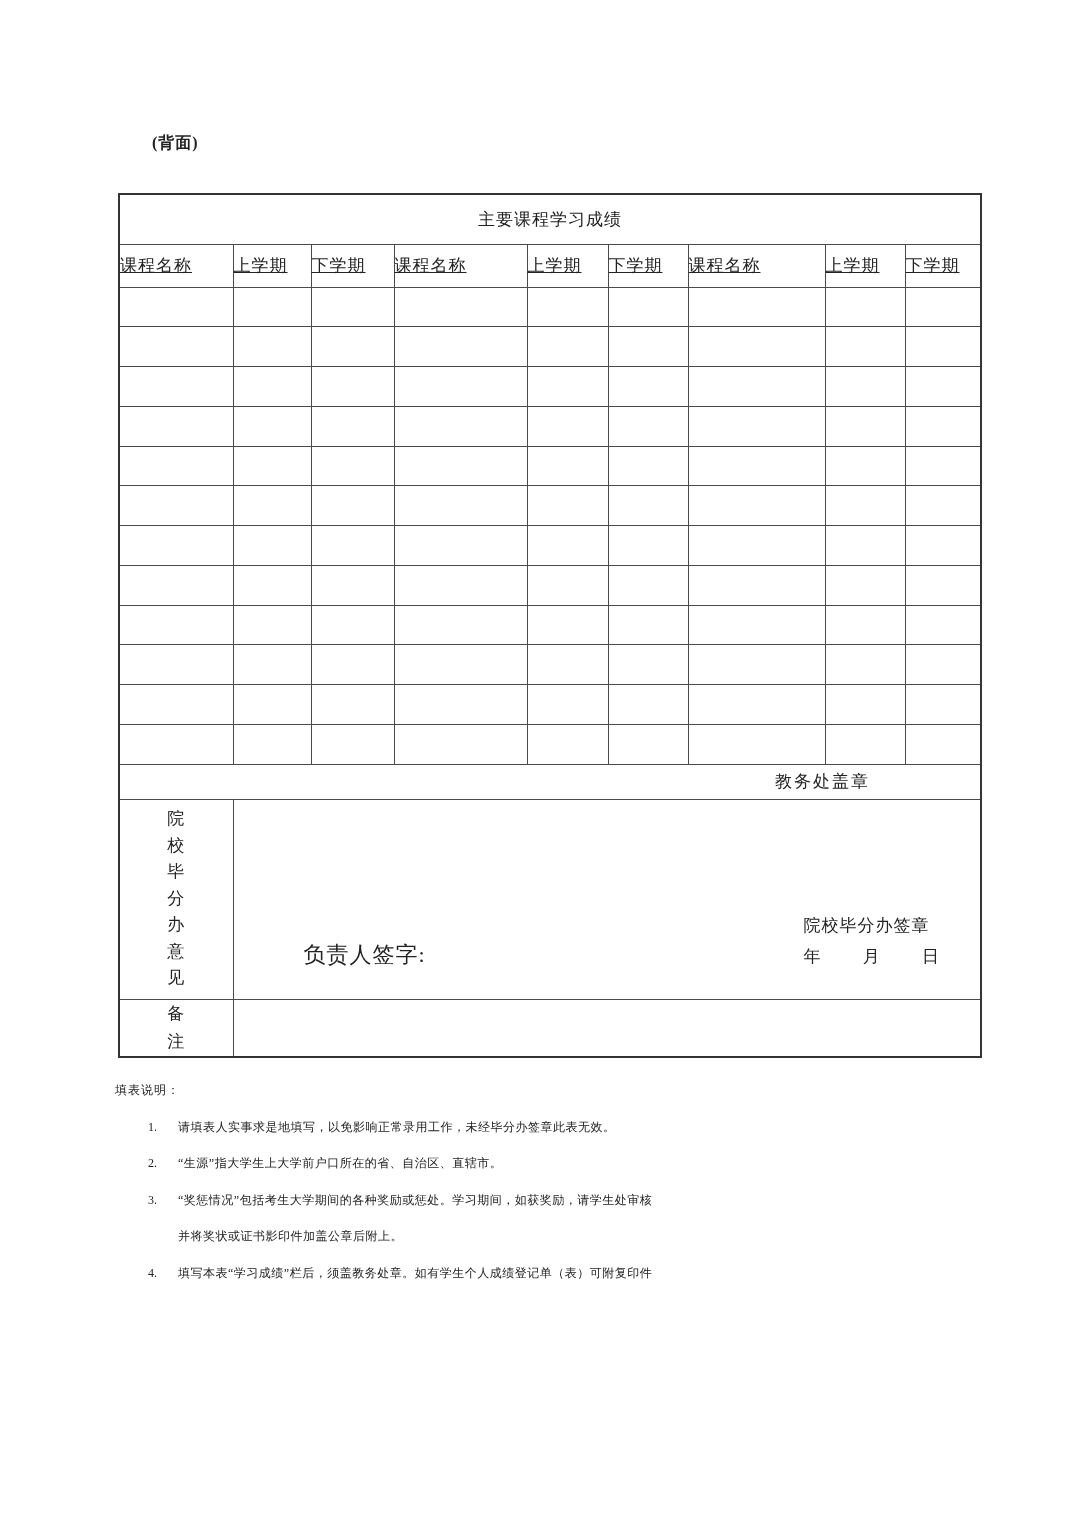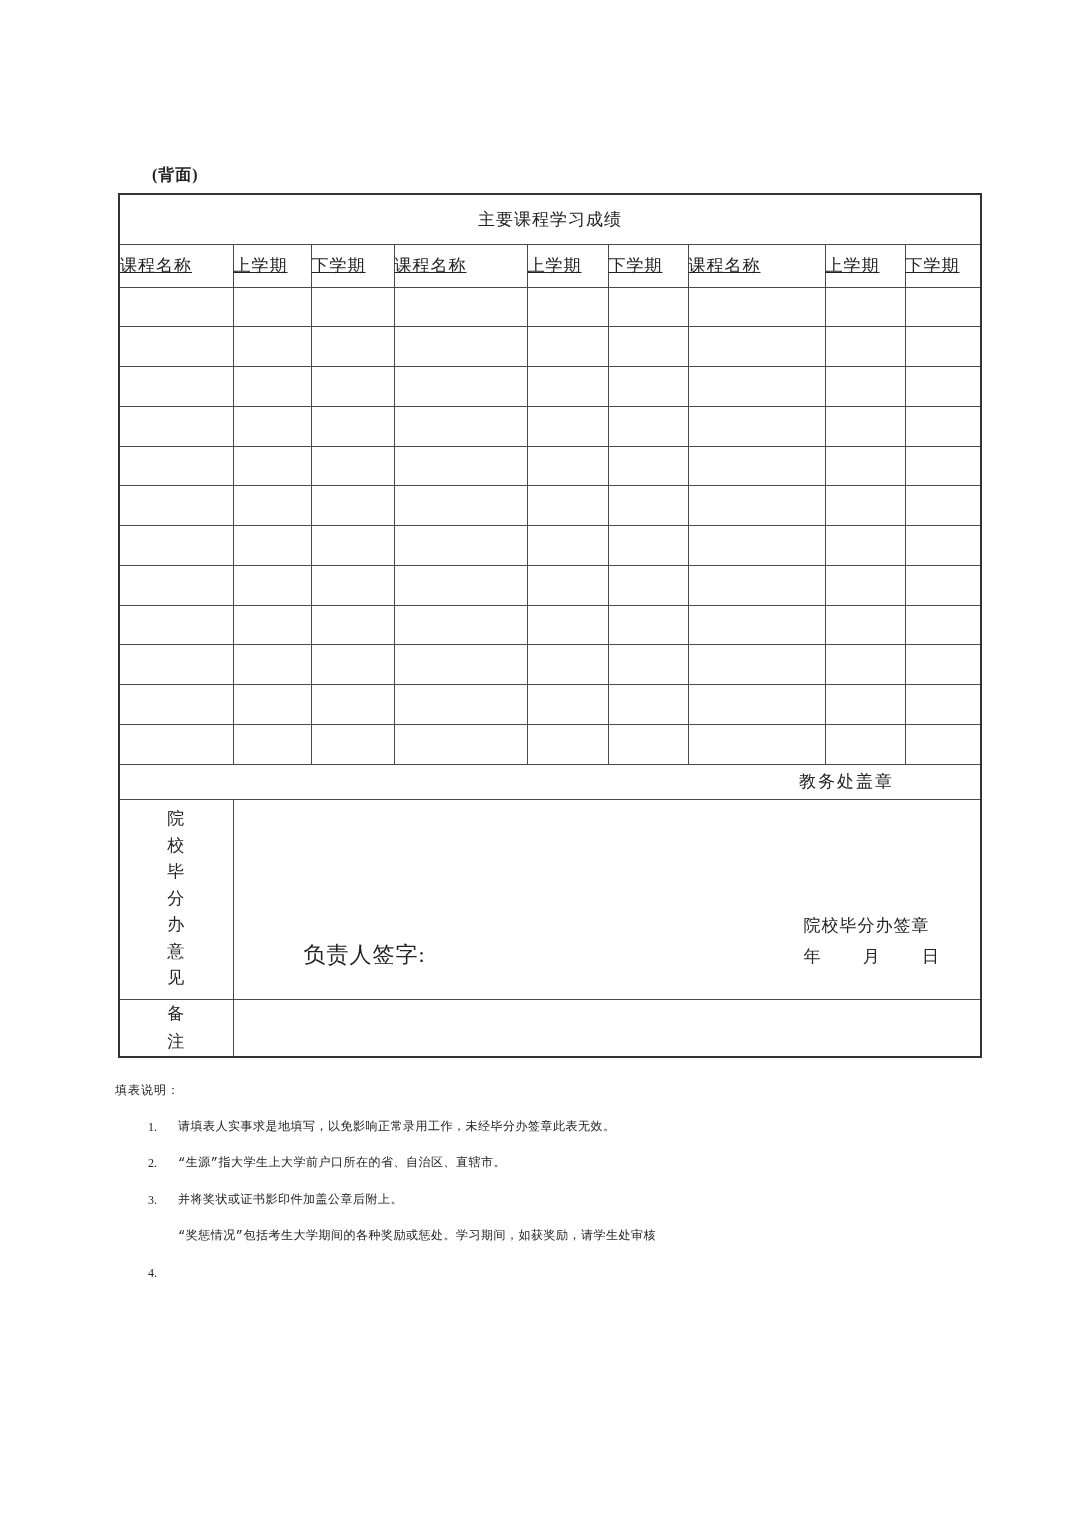--- a/index.html
+++ b/index.html
@@ -7,40 +7,40 @@
   .page {
     position:relative;
     width:1080px; height:1527px;
     background:var(--bg,#ffffff);
     color:var(--text,#222222);
     font-family:"Liberation Serif","DejaVu Serif",serif;
     overflow:hidden;
   }
   .back-label {
     position:absolute; left:152px; top:133px;
-    font-size:16px; font-weight:bold; letter-spacing:1px;margin-top:32px;
+    font-size:16px; font-weight:bold; letter-spacing:1px;
   }
   table.grades-table {
     position:absolute; left:118px; top:158px;
     width:862px;
     border-collapse:collapse; table-layout:fixed;
     border:2px solid var(--border-outer,#333333);
     margin-top:35px;
   }
   table.grades-table td {
     border:1px solid var(--border-inner,#4a4a4a);
     font-size:17px;
     vertical-align:middle;
   }
   .title-row td { height:50px; text-align:center; font-size:18px; letter-spacing:1px; }
   .year-row td { height:42px; text-align:center; font-size:18px; letter-spacing:1px; }
   .colhead-row td { height:43px; text-align:left; font-size:17px; letter-spacing:1px;text-decoration:underline; }
   .body-row td { height:39.75px; }
   .stamp-row td {
-    height:35px; text-align:right; padding-right:86px;
+    height:35px; text-align:right; padding-right:110px;
     font-size:17px; letter-spacing:2px;
     border-top:2px solid var(--border-outer,#333333);
     border-bottom:2px solid var(--border-outer,#333333);
   }
   .vlabel-cell {
     text-align:center; white-space:pre-line;
     font-size:17px; letter-spacing:1px;
   }
   .opinion-row .vlabel-cell { line-height:26.5px; }
   .opinion-row td { height:200px; }
@@ -50,21 +50,21 @@
   .date-line { white-space:pre; word-spacing:36px; }
   .remarks-row td { height:57px; border-top:2px solid var(--border-outer,#333333); }
   .remarks-row .vlabel-cell { line-height:28px; }
   .notes {
     position:absolute; left:115px; top:1072px; width:900px;
     font-size:12px; line-height:36.5px;
   }
   .notes-heading { letter-spacing:1px; }
   .note-item { display:flex; padding-left:33px; }
   .note-num { width:30px; flex:none; }
-  .note-body { flex:1; letter-spacing:0.5px;font-family:Liberation Mono, monospace; }
+  .note-body { flex:1; letter-spacing:0.5px; }
 </style>
 </head>
 <body>
 
 <div class="page" style="--bg: #ffffff; --text: #222222; --border-outer: #333333; --border-inner: #4a4a4a;">
 
   <div class="back-label">(背面)</div>
 
   <table class="grades-table">
     <colgroup>
@@ -264,25 +264,26 @@
         </div>
         <div class="note-item">
           <span class="note-num">2.</span>
           <div class="note-body">
             <div class="note-line">“生源”指大学生上大学前户口所在的省、自治区、直辖市。</div>
           </div>
         </div>
         <div class="note-item">
           <span class="note-num">3.</span>
           <div class="note-body">
+            <div class="note-line">“奖惩情况”包括考生大学期间的各种奖励或惩处。学习期间，如获奖励，请学生处审核</div>
             <div class="note-line">并将奖状或证书影印件加盖公章后附上。</div>
-            <div class="note-line">“奖惩情况”包括考生大学期间的各种奖励或惩处。学习期间，如获奖励，请学生处审核</div>
           </div>
         </div>
         <div class="note-item">
           <span class="note-num">4.</span>
           <div class="note-body">
+            <div class="note-line">填写本表“学习成绩”栏后，须盖教务处章。如有学生个人成绩登记单（表）可附复印件</div>
           </div>
         </div>
       </div>
   </div>
 
 </div>
 
 </body></html>

